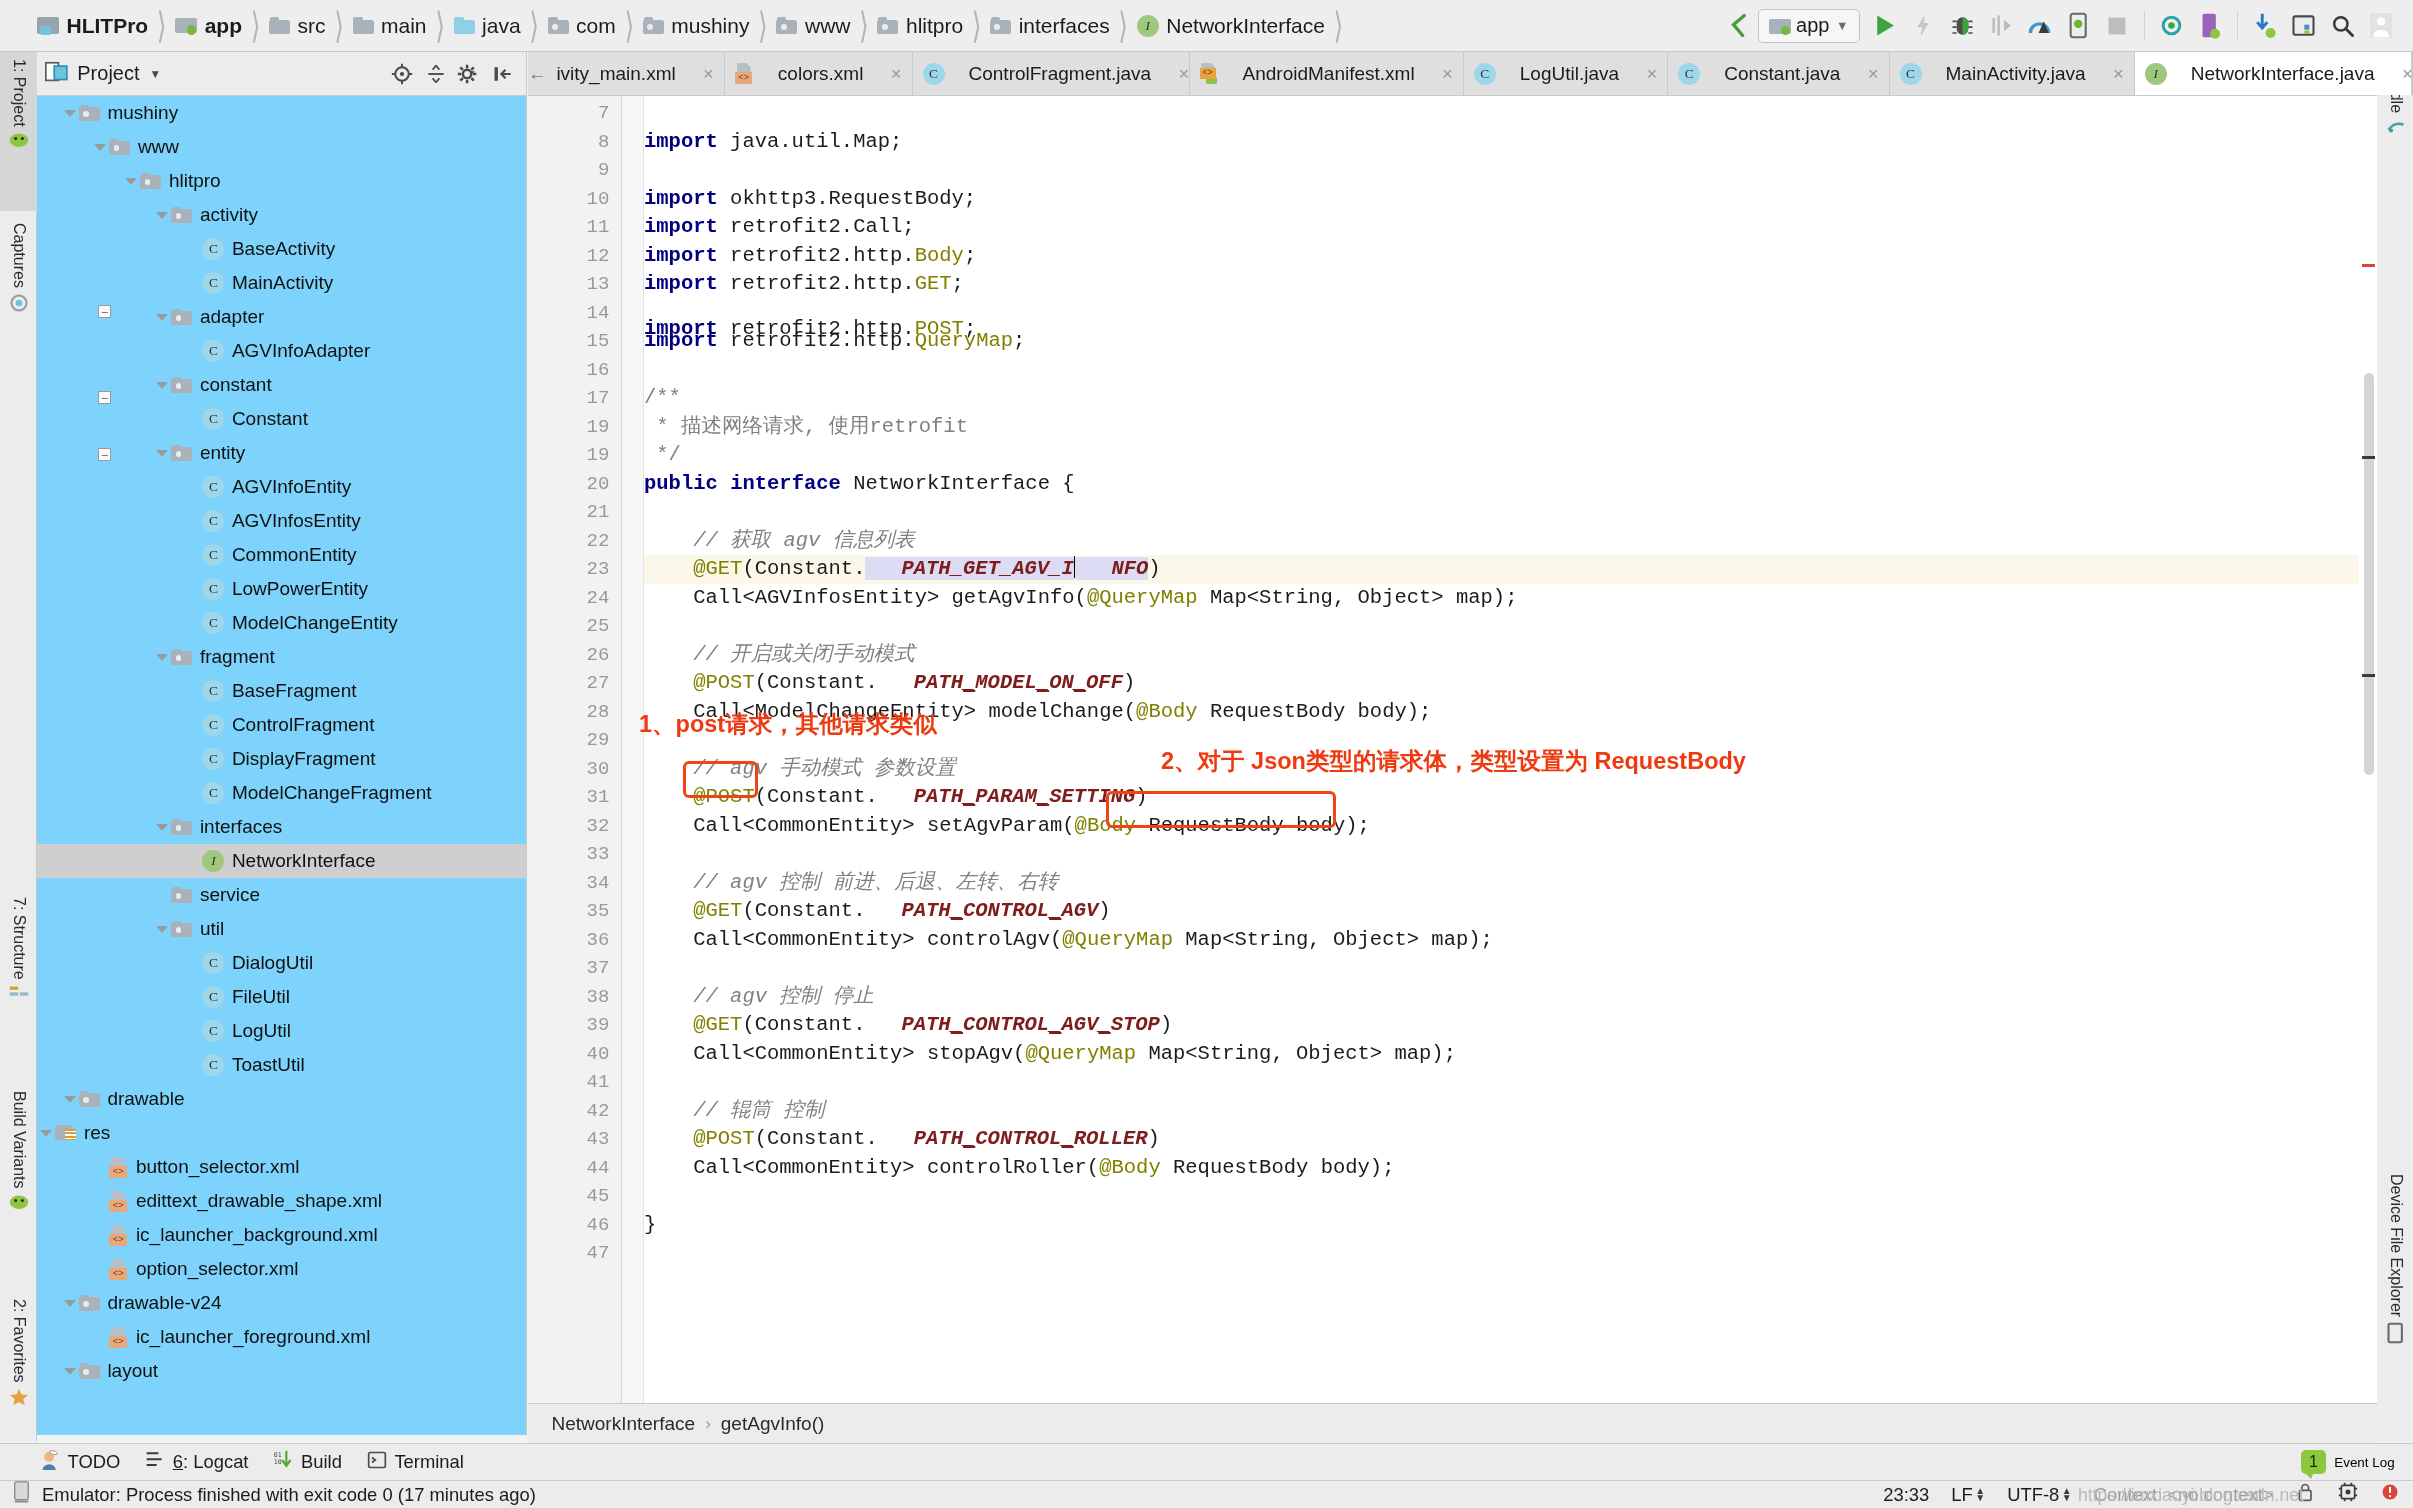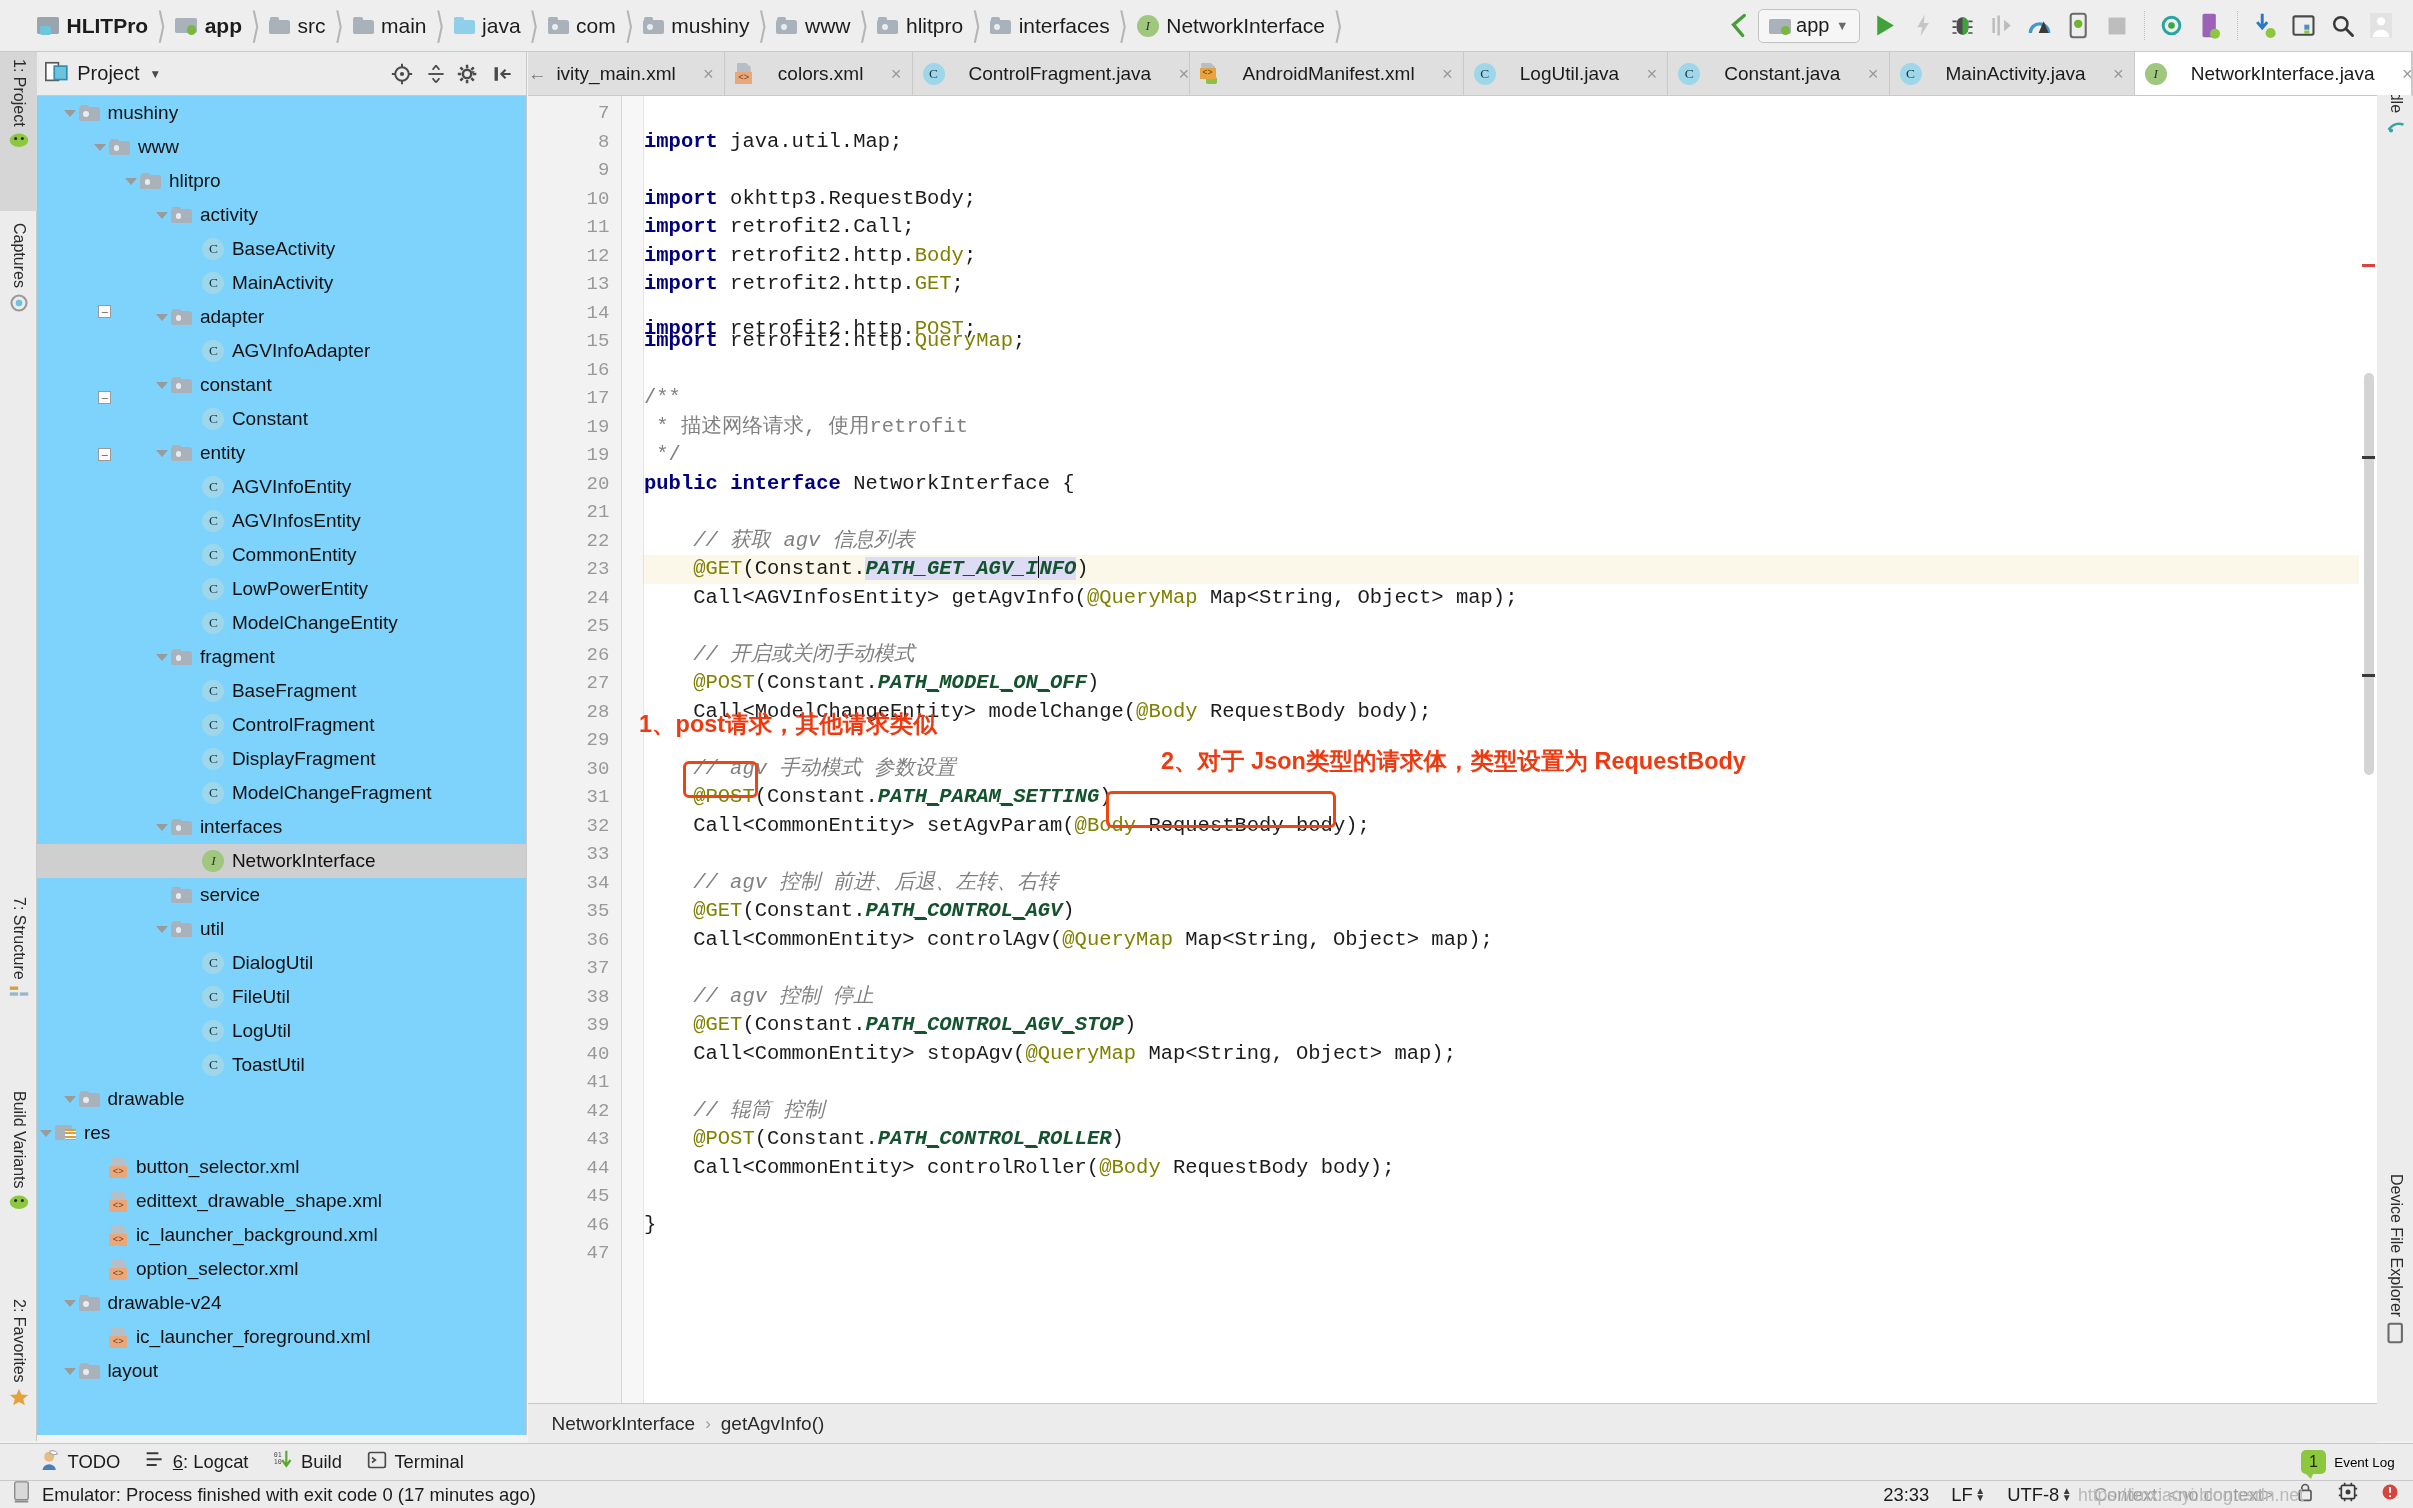--- a/index.html
+++ b/index.html
@@ -176,21 +176,21 @@
     position:absolute; left:0; width:1849px; height:28.5px; background:#fcf8e9;
   }
   .code {
     position:absolute; left:116px; font-family:"Liberation Mono", monospace;
     font-size:20.5px; line-height:28.5px; height:28.5px; white-space:pre; color:#1c1c1c;
   }
   .kw { color:#000080; font-weight:bold; }
   .ann { color:#808000; }
   .cmt { color:#808080; font-style:italic; }
   .cmt-jd { color:#808080; }
-  .const { color:#14532d; font-weight:bold; font-style:italic; }
+  .const { color:#7f1d1d; font-weight:bold; font-style:italic;padding-left:36px; }
   .const u { text-decoration: underline; }
   .selbg { background:#dcdcf5; }
   .caret-bar {
     display:inline-block; width:1.7px; height:22px; background:#000; vertical-align:-4.2px;
   }
   .foldmark {
     position:absolute; left:98px; width:13.4px; height:13.4px; border:0.8px solid #9a9a9a;
     background:#fafafa; color:#555; font-size:11px; line-height:11.7px; text-align:center;
   }
 

